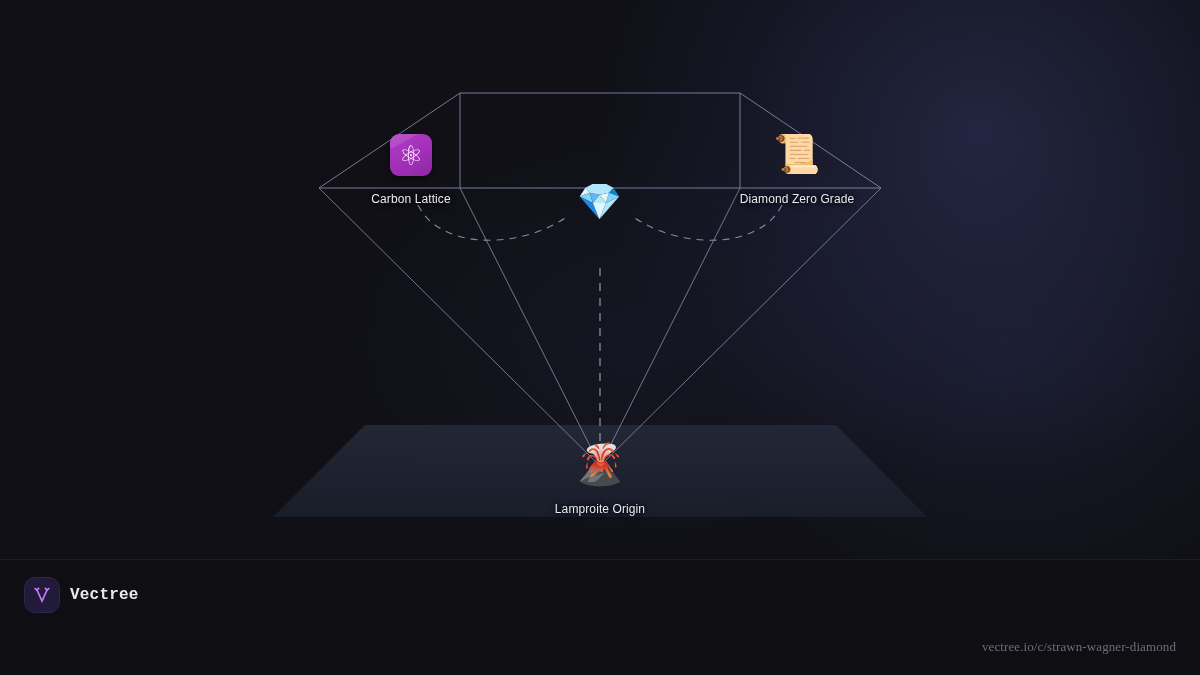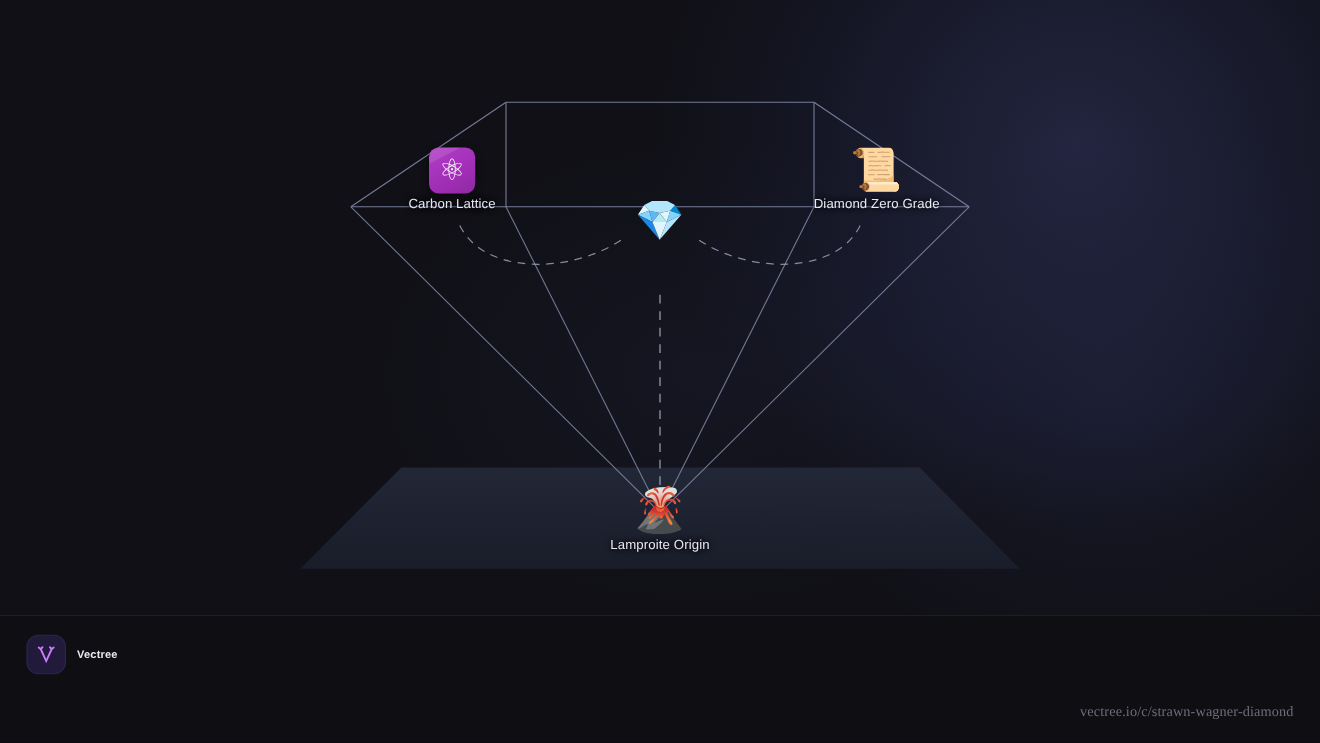--- a/index.html
+++ b/index.html
@@ -68,21 +68,21 @@
     line-height: 44px;
     height: 44px;
     display: block;
     font-family: "DejaVu Sans", sans-serif;
     user-select: none;
   }
   .node .glyph.gem { font-size: 36px; }
   .node .glyph.volcano { font-size: 40px; }
   .node .label {
     display: inline-block;
-    margin-top: 2px;
+    margin-top: 16px;
     font-size: 12px;
     color: #e9eaf0;
     letter-spacing: 0.1px;
     text-shadow: 0 0 6px rgba(10,10,16,0.95), 0 0 3px rgba(10,10,16,0.95);
     white-space: nowrap;
   }
 
   
   .tile {
     width: 42px;
@@ -128,22 +128,22 @@
     width: 34px;
     height: 34px;
     border-radius: 11px;
     background: #221a3a;
     border: 1px solid #2e2550;
     display: flex;
     align-items: center;
     justify-content: center;
   }
   .brand-name {
-    font-family: Liberation Sans, sans-serif;
-    font-size: 10px;
+    font-family: Liberation Mono, monospace;
+    font-size: 16px;
     font-weight: bold;
     color: #e8e8ef;
     letter-spacing: 0.2px;
   }
   .page-title {
     position: absolute;
     left: 24px;
     top: 52px;
     font-family: "DejaVu Sans Mono", monospace;
     font-size: 31px;

